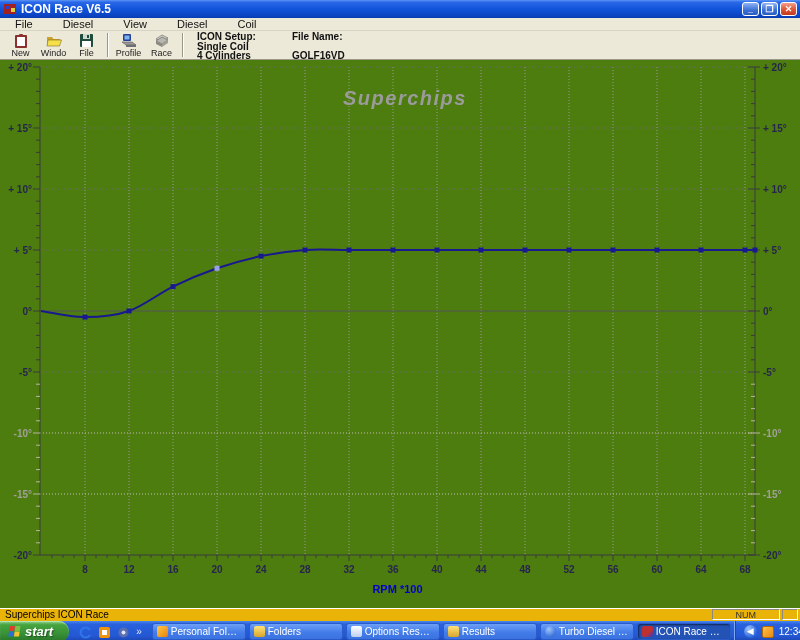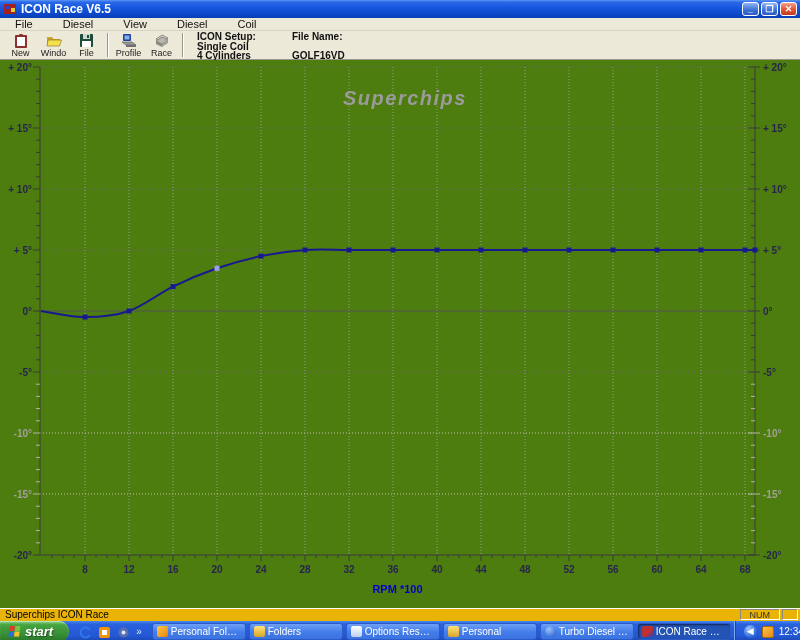--- a/index.html
+++ b/index.html
@@ -39,21 +39,21 @@
   
   .chart-area { height:548px; flex:0 0 548px; background:#4d7c0f; position:relative; }
   #chart-svg { position:absolute; inset:0; }
   .tick-label { font:bold 10px "Liberation Sans", sans-serif; }
   .axis-title { font:bold 11px "Liberation Sans", sans-serif; }
   .watermark { font:italic bold 20px "Liberation Sans", sans-serif; letter-spacing:1.5px; }
 
   
   .statusbar { height:13px; flex:0 0 13px; background:#eab308; border-top:1px solid #fff; box-shadow:0 -1px 0 #aaa; display:flex; align-items:flex-start; font-size:10px; color:#000; padding:0 2px 0 5px; }
   .status-panels { margin-left:auto; display:flex; gap:2px; }
-  .spanel { height:11px; font-size:9px; line-height:10px; padding:0 9px; border:1px solid; border-color:#8a887c #fff #fff #8a887c; color:#333; }
+  .spanel { height:11px; font-size:9px; line-height:10px; padding:0 23px; border:1px solid; border-color:#8a887c #fff #fff #8a887c; color:#333; }
   .spanel.empty { width:16px; padding:0; }
 
   
   .taskbar { height:21px; flex:0 0 21px; display:flex; align-items:center; gap:3px;
     background:linear-gradient(180deg,#4a88ef 0%, #2a61dd 15%, #2458d4 70%, #1a44ae 100%); }
   .start-btn { height:21px; padding:0 16px 0 7px; border-radius:0 10px 10px 0; display:flex; align-items:center; gap:4px;
     background:linear-gradient(180deg,#8fd98f 0%, #47a33f 18%, #389137 60%, #277427 100%);
     color:#fff; font-weight:bold; font-style:italic; font-size:13px; text-shadow:1px 1px 1px rgba(0,0,0,.4);
     box-shadow:inset 0 1px 1px rgba(255,255,255,.4); cursor:default; }
   .winflag { width:14px; height:14px; }
@@ -461,21 +461,21 @@
     <div class="task-btn">
       <span class="tk-icon" style="background:linear-gradient(180deg,#ffe27a,#d8a row#d8a52a);background:linear-gradient(180deg,#ffe27a,#d8a52a)"></span>
       <span class="tk-label">Folders</span>
     </div>
     <div class="task-btn">
       <span class="tk-icon" style="background:linear-gradient(180deg,#ffffff,#bcd0f0)"></span>
       <span class="tk-label">Options Results</span>
     </div>
     <div class="task-btn">
       <span class="tk-icon" style="background:linear-gradient(180deg,#ffe27a,#d8a52a)"></span>
-      <span class="tk-label">Personal</span>
+      <span class="tk-label">Results</span>
     </div>
     <div class="task-btn">
       <span class="tk-icon" style="background:radial-gradient(circle at 35% 30%,#9cc4ff,#1a55c8);border-radius:50%"></span>
       <span class="tk-label">Turbo Diesel - Windo...</span>
     </div>
     <div class="task-btn active">
       <span class="tk-icon" style="background:linear-gradient(135deg,#c03030 60%,#2a3fd0)"></span>
       <span class="tk-label">ICON Race V6.5</span>
     </div>
 

